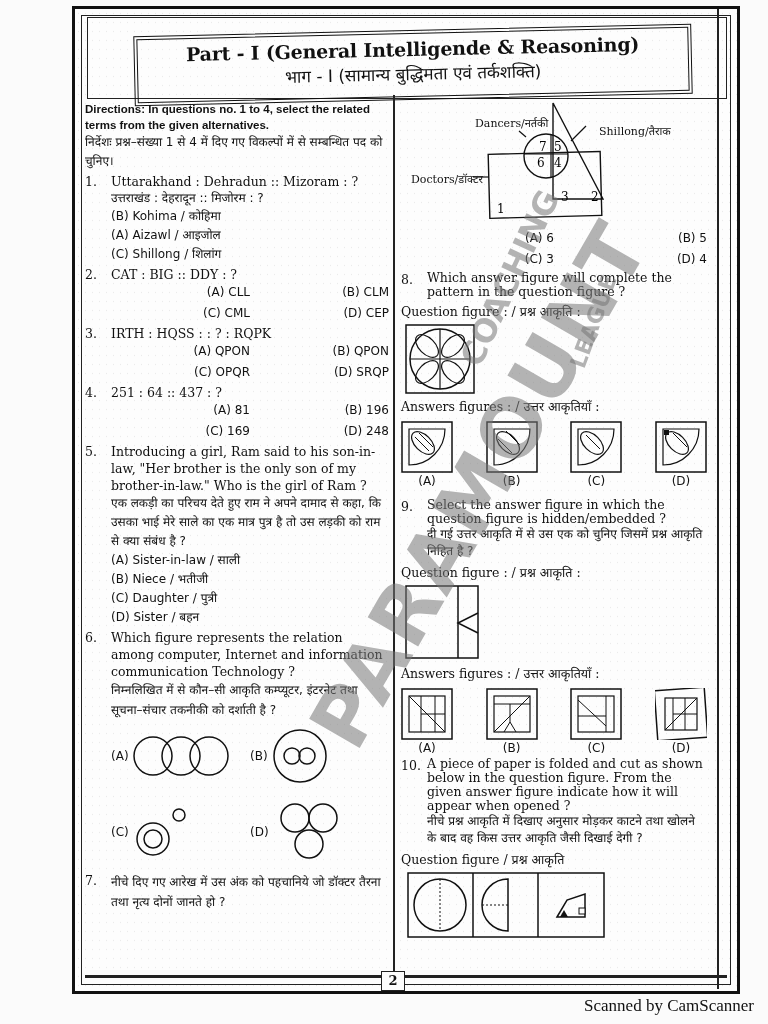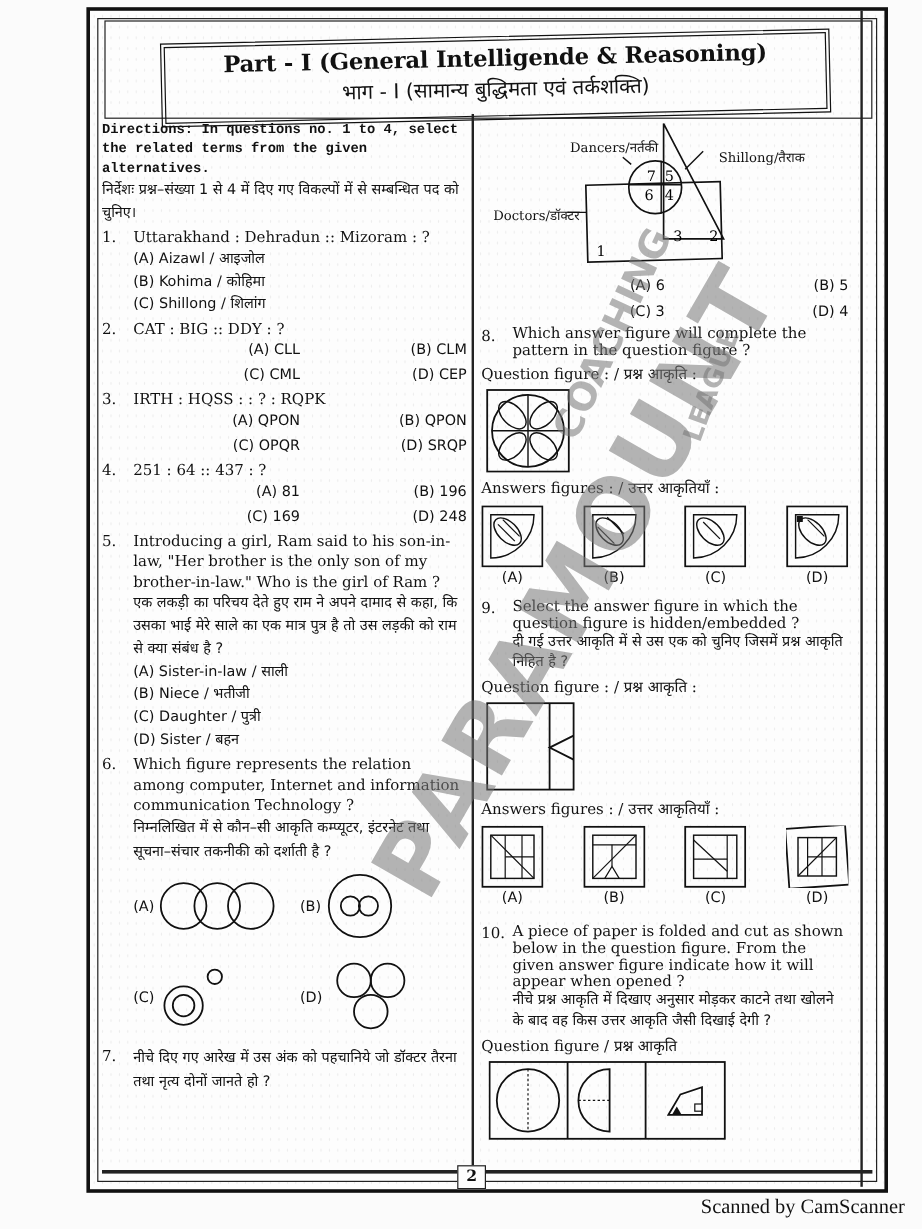--- a/index.html
+++ b/index.html
@@ -40,21 +40,21 @@
   }
   .right-rule {
     position: absolute; left: 642px; top: 0; width: 2px; height: 980px; background: #222;
   }
   .bottom-rule {
     position: absolute; left: 10px; right: 10px; top: 966px; height: 3px; background: #222;
   }
   .col { position: absolute; font-size: 12.5px; line-height: 17px; }
   .col-left { left: 10px; top: 92px; width: 304px; }
   .col-right { left: 326px; top: 92px; width: 306px; }
-  .directions { font-family: Liberation Mono, monospace; font-weight: bold; font-size: 11.5px; line-height: 16px; }
+  .directions { font-family: Liberation Sans, sans-serif; font-weight: bold; font-size: 11.5px; line-height: 16px; }
   .hindi { font-family: "DejaVu Sans", sans-serif; font-size: 12px; }
   .q { display: flex; margin-top: 2px; }
   .qnum { width: 26px; flex: none; }
   .qbody { flex: 1; }
   .opt-grid { display: grid; grid-template-columns: 1fr 1fr; row-gap: 2px; margin-left: 26px; text-align: right; }
   .opt-list { margin-left: 26px; }
   .opt { font-family: "DejaVu Sans", sans-serif; font-size: 12px; line-height: 19px; }
   .bold-label { font-weight: normal; font-family: "DejaVu Serif", serif; font-size: 12.5px; margin-top: 4px; }
   .fig-row { display: flex; justify-content: space-between; margin-top: 6px; }
   .fig-cell { text-align: center; font-family: "DejaVu Sans", sans-serif; font-size: 12px; }
@@ -96,25 +96,26 @@
   <div class="col-divider"></div>
 
   <div class="col col-left">
     <div class="directions">Directions: In questions no. 1 to 4, select the related terms from the given alternatives.</div>
     <div class="hindi" style="line-height:19px">निर्देशः प्रश्न–संख्या 1 से 4 में दिए गए विकल्पों में से सम्बन्धित पद को चुनिए।</div>
 
     <div class="q">
       <div class="qnum">1.</div>
       <div class="qbody">
         <div>Uttarakhand : Dehradun :: Mizoram : ?</div>
+        <div class="hindi">उत्तराखंड : देहरादून :: मिजोरम : ?</div>
       </div>
     </div>
     <div class="opt-list">
+      <div class="opt">(B) Kohima / कोहिमा</div>
       <div class="opt">(A) Aizawl / आइजोल</div>
-      <div class="opt">(B) Kohima / कोहिमा</div>
       <div class="opt">(C) Shillong / शिलांग</div>
     </div>
 
     <div class="q">
       <div class="qnum">2.</div>
       <div class="qbody">CAT : BIG :: DDY : ?</div>
     </div>
     <div class="opt-grid">
       <div class="opt">(A) CLL</div>
       <div class="opt">(B) CLM</div>
@@ -352,21 +353,21 @@
           <rect x="10" y="10" width="32" height="32" fill="none" stroke="#111" stroke-width="1.2"></rect>
           <line x1="10" y1="42" x2="42" y2="10" stroke="#111"></line>
           <line x1="18" y1="10" x2="18" y2="42" stroke="#111"></line>
           <line x1="30" y1="10" x2="30" y2="42" stroke="#111"></line>
           <line x1="18" y1="26" x2="42" y2="26" stroke="#111"></line>
         </svg>
         <span>(D)</span>
       </div>
     </div>
 
-    <div class="q" style="margin-top:12px">
+    <div class="q" style="margin-top:0">
       <div class="qnum">10.</div>
       <div class="qbody">
         <div style="line-height:14px">A piece of paper is folded and cut as shown below in the question figure. From the given answer figure indicate how it will appear when opened ?</div>
         <div class="hindi">नीचे प्रश्न आकृति में दिखाए अनुसार मोड़कर काटने तथा खोलने के बाद वह किस उत्तर आकृति जैसी दिखाई देगी ?</div>
       </div>
     </div>
     <div class="bold-label">Question figure / प्रश्न आकृति</div>
     <svg width="200" height="66" style="margin:4px 0 0 6px">
       <rect x="1" y="1" width="196" height="64" fill="none" stroke="#111" stroke-width="1.5"></rect>
       <line x1="66" y1="1" x2="66" y2="65" stroke="#111" stroke-width="1.5"></line>

